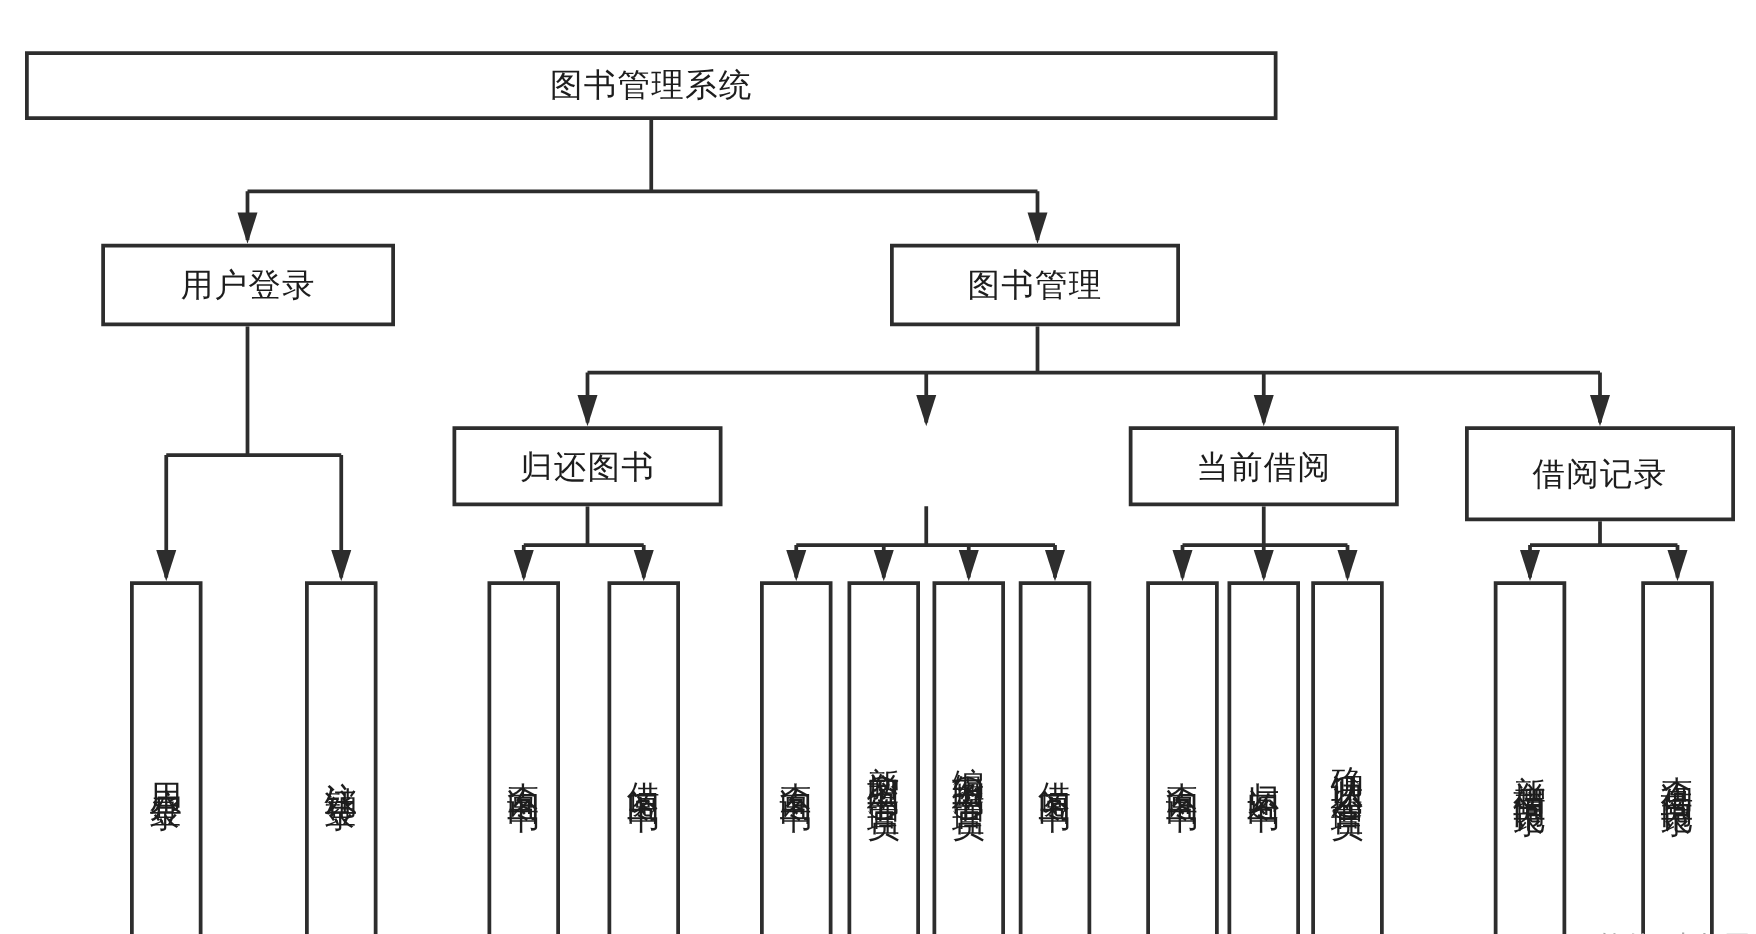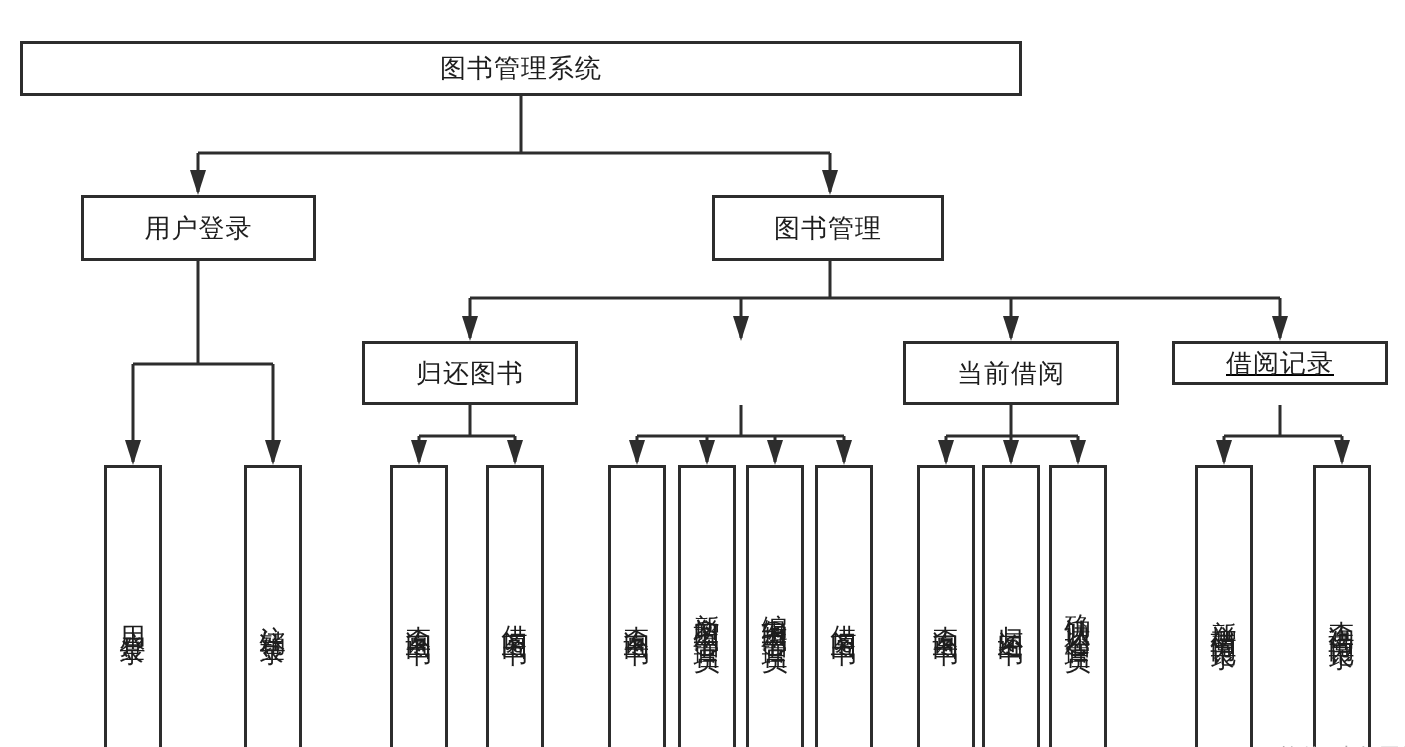--- a/index.html
+++ b/index.html
@@ -101,21 +101,21 @@
   <div class="node" style="left:712px;top:167px;width:232px;height:66px;">
     <span class="hlabel">图书管理</span>
   </div>
 
   <div class="node" style="left:362px;top:313px;width:216px;height:64px;">
     <span class="hlabel">归还图书</span>
   </div>
   <div class="node" style="left:903px;top:313px;width:216px;height:64px;">
     <span class="hlabel">当前借阅</span>
   </div>
-  <div class="node" style="left:1172px;top:313px;width:216px;height:44px;text-decoration:underline;">
+  <div class="node" style="left:1172px;top:313px;width:216px;height:76px;">
     <span class="hlabel">借阅记录</span>
   </div>
 
   <div class="node leaf" style="left:104px;">
     <span class="vlabel">用户登录</span>
   </div>
   <div class="node leaf" style="left:244px;">
     <span class="vlabel">注销登录</span>
   </div>
 

